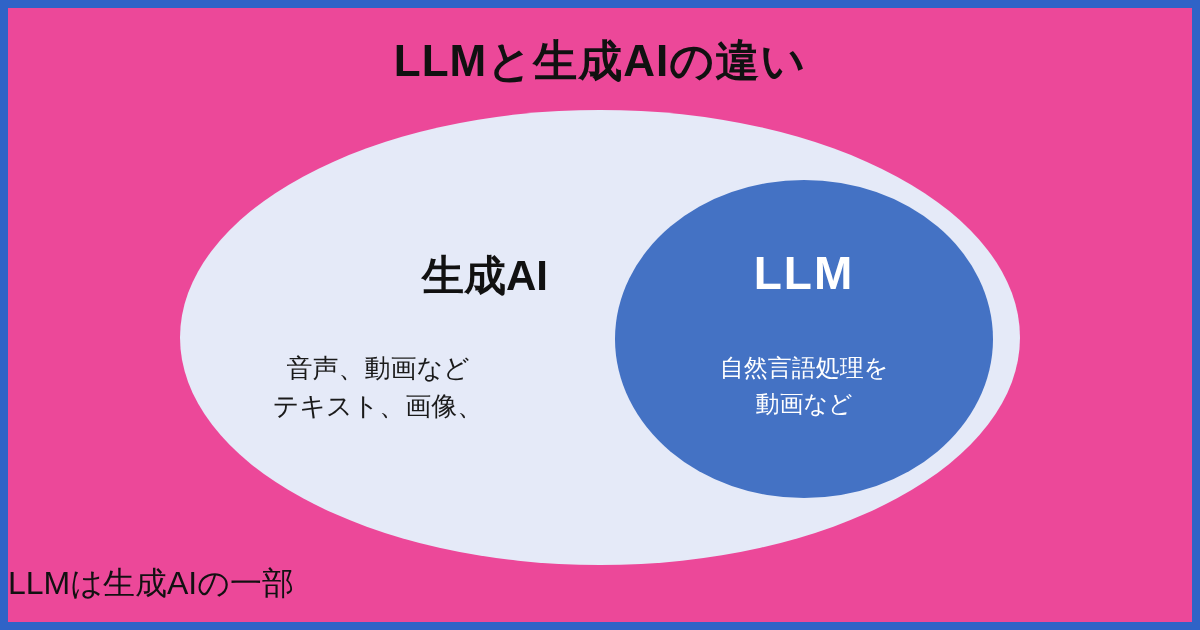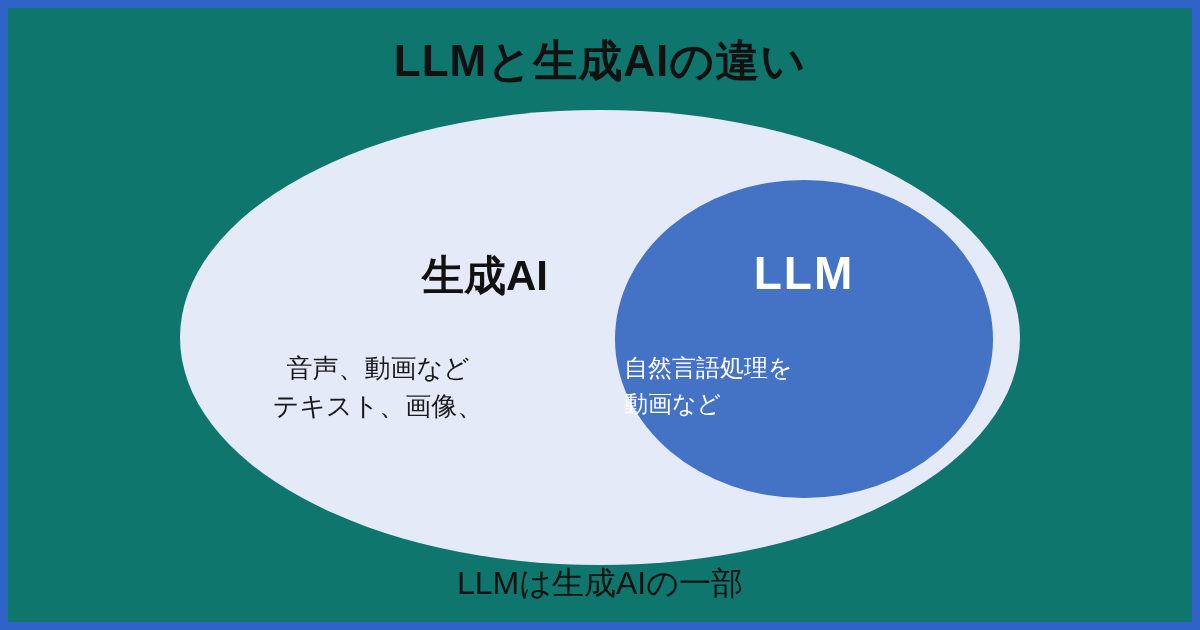--- a/index.html
+++ b/index.html
@@ -13,21 +13,21 @@
   html, body {
     width: 1200px;
     height: 630px;
     font-family: "Liberation Sans", "DejaVu Sans", sans-serif;
     background: #ffffff;
   }
   .canvas {
     position: relative;
     width: 1200px;
     height: 630px;
-    background: #0f766e;
+    background: #ec4899;
     border: 8px solid var(--frame);
     overflow: hidden;
   }
   .title {
     position: absolute;
     top: 24px;
     left: 0;
     width: 100%;
     text-align: center;
     font-size: 44px;
@@ -82,30 +82,30 @@
     font-size: 46px;
     font-weight: 800;
     letter-spacing: 2px;
     color: var(--text-light);
   }
   .inner-desc {
     position: absolute;
     left: 616px;
     top: 342px;
     width: 360px;
+    text-align: center;
     font-size: 24px;
     line-height: 1.5;
     color: var(--text-light);
   }
   .caption {
     position: absolute;
     left: 0;
     bottom: 16px;
     width: 100%;
-    text-align: center;
     font-size: 32px;
     font-weight: 500;
     color: var(--text-dark);
     margin-top: 45px;
   }
 </style>
 </head>
 <body>
 
 <div class="canvas">

